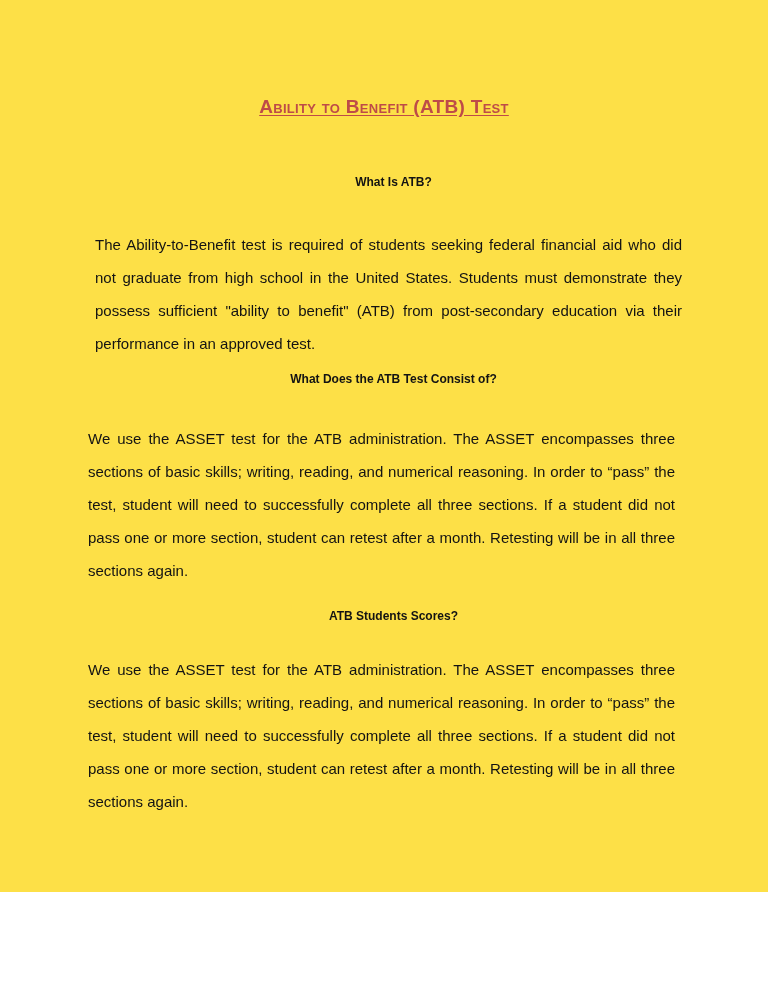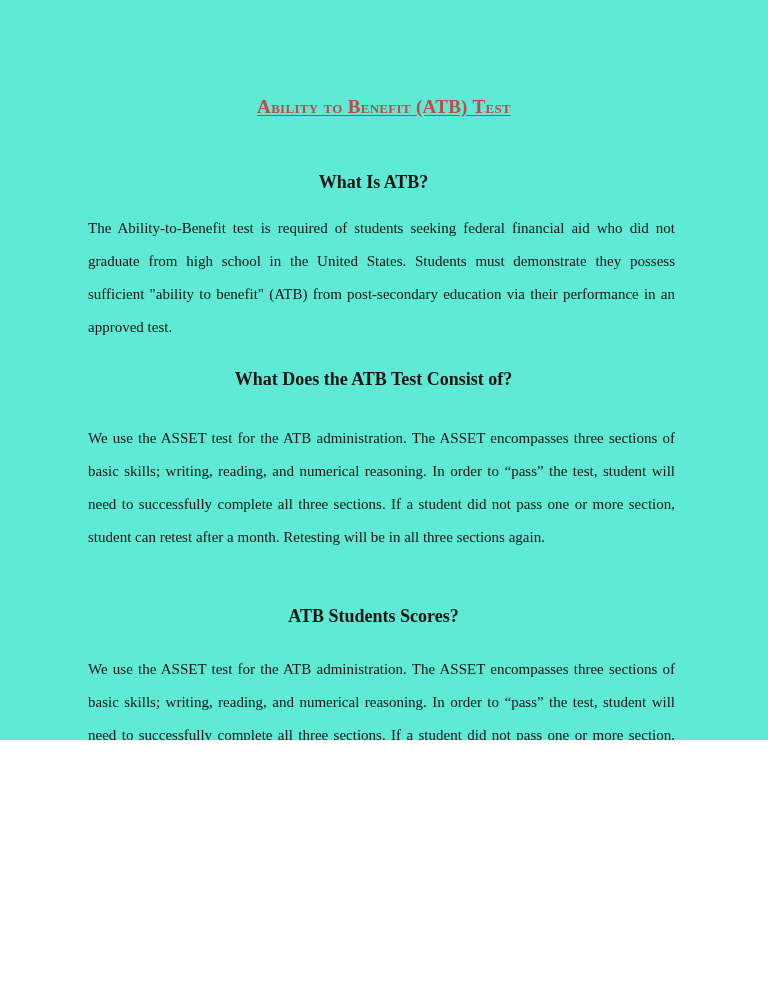--- a/index.html
+++ b/index.html
@@ -3,66 +3,66 @@
 <meta charset="utf-8">
 <style>
   html, body {
     margin: 0;
     padding: 0;
     background: #ffffff;
   }
   .page {
     position: relative;
     width: 768px;
-    height: 740px;
-    background: #5eead4;
+    height: 892px;
+    background: #fde047;
     overflow: hidden;
-    font-family: Liberation Serif, serif;
+    font-family: Liberation Sans, sans-serif;
     color: #131313;
   }
   .doc-title {
     position: absolute;
     top: 95px;
     left: 0;
     right: 0;
     margin: 0;
     text-align: center;
     font-size: 19px;
     line-height: 23px;
     font-weight: bold;
     font-variant: small-caps;
     letter-spacing: 0.3px;
     text-decoration: underline;
     text-underline-offset: 2px;
   }
   .sec-heading {
     position: absolute;
-    left: 80px;
+    left: 100px;
     width: 587px;
     margin: 0;
     text-align: center;
-    font-size: 18px;
+    font-size: 12px;
     line-height: 19px;
     font-weight: bold;
     color: #131313;
   }
   .heading-1 { top: 173px; }
   .heading-2 { top: 370px; }
   .heading-3 { top: 607px; }
   .body-para {
     position: absolute;
     left: 88px;
     width: 587px;
     margin: 0;
     font-size: 15px;
     line-height: 33px;
     text-align: justify;
     color: #131313;
   }
-  .para-1 { top: 212px; }
+  .para-1 { top: 228px; margin-left: 7px; }
   .para-2 { top: 422px; }
   .para-3 { top: 653px; }
 </style>
 </head>
 <body>
 
 <div class="page">
 
   <h1 class="doc-title" style="color: rgb(190, 75, 72);">Ability to Benefit (ATB) Test</h1>
 

